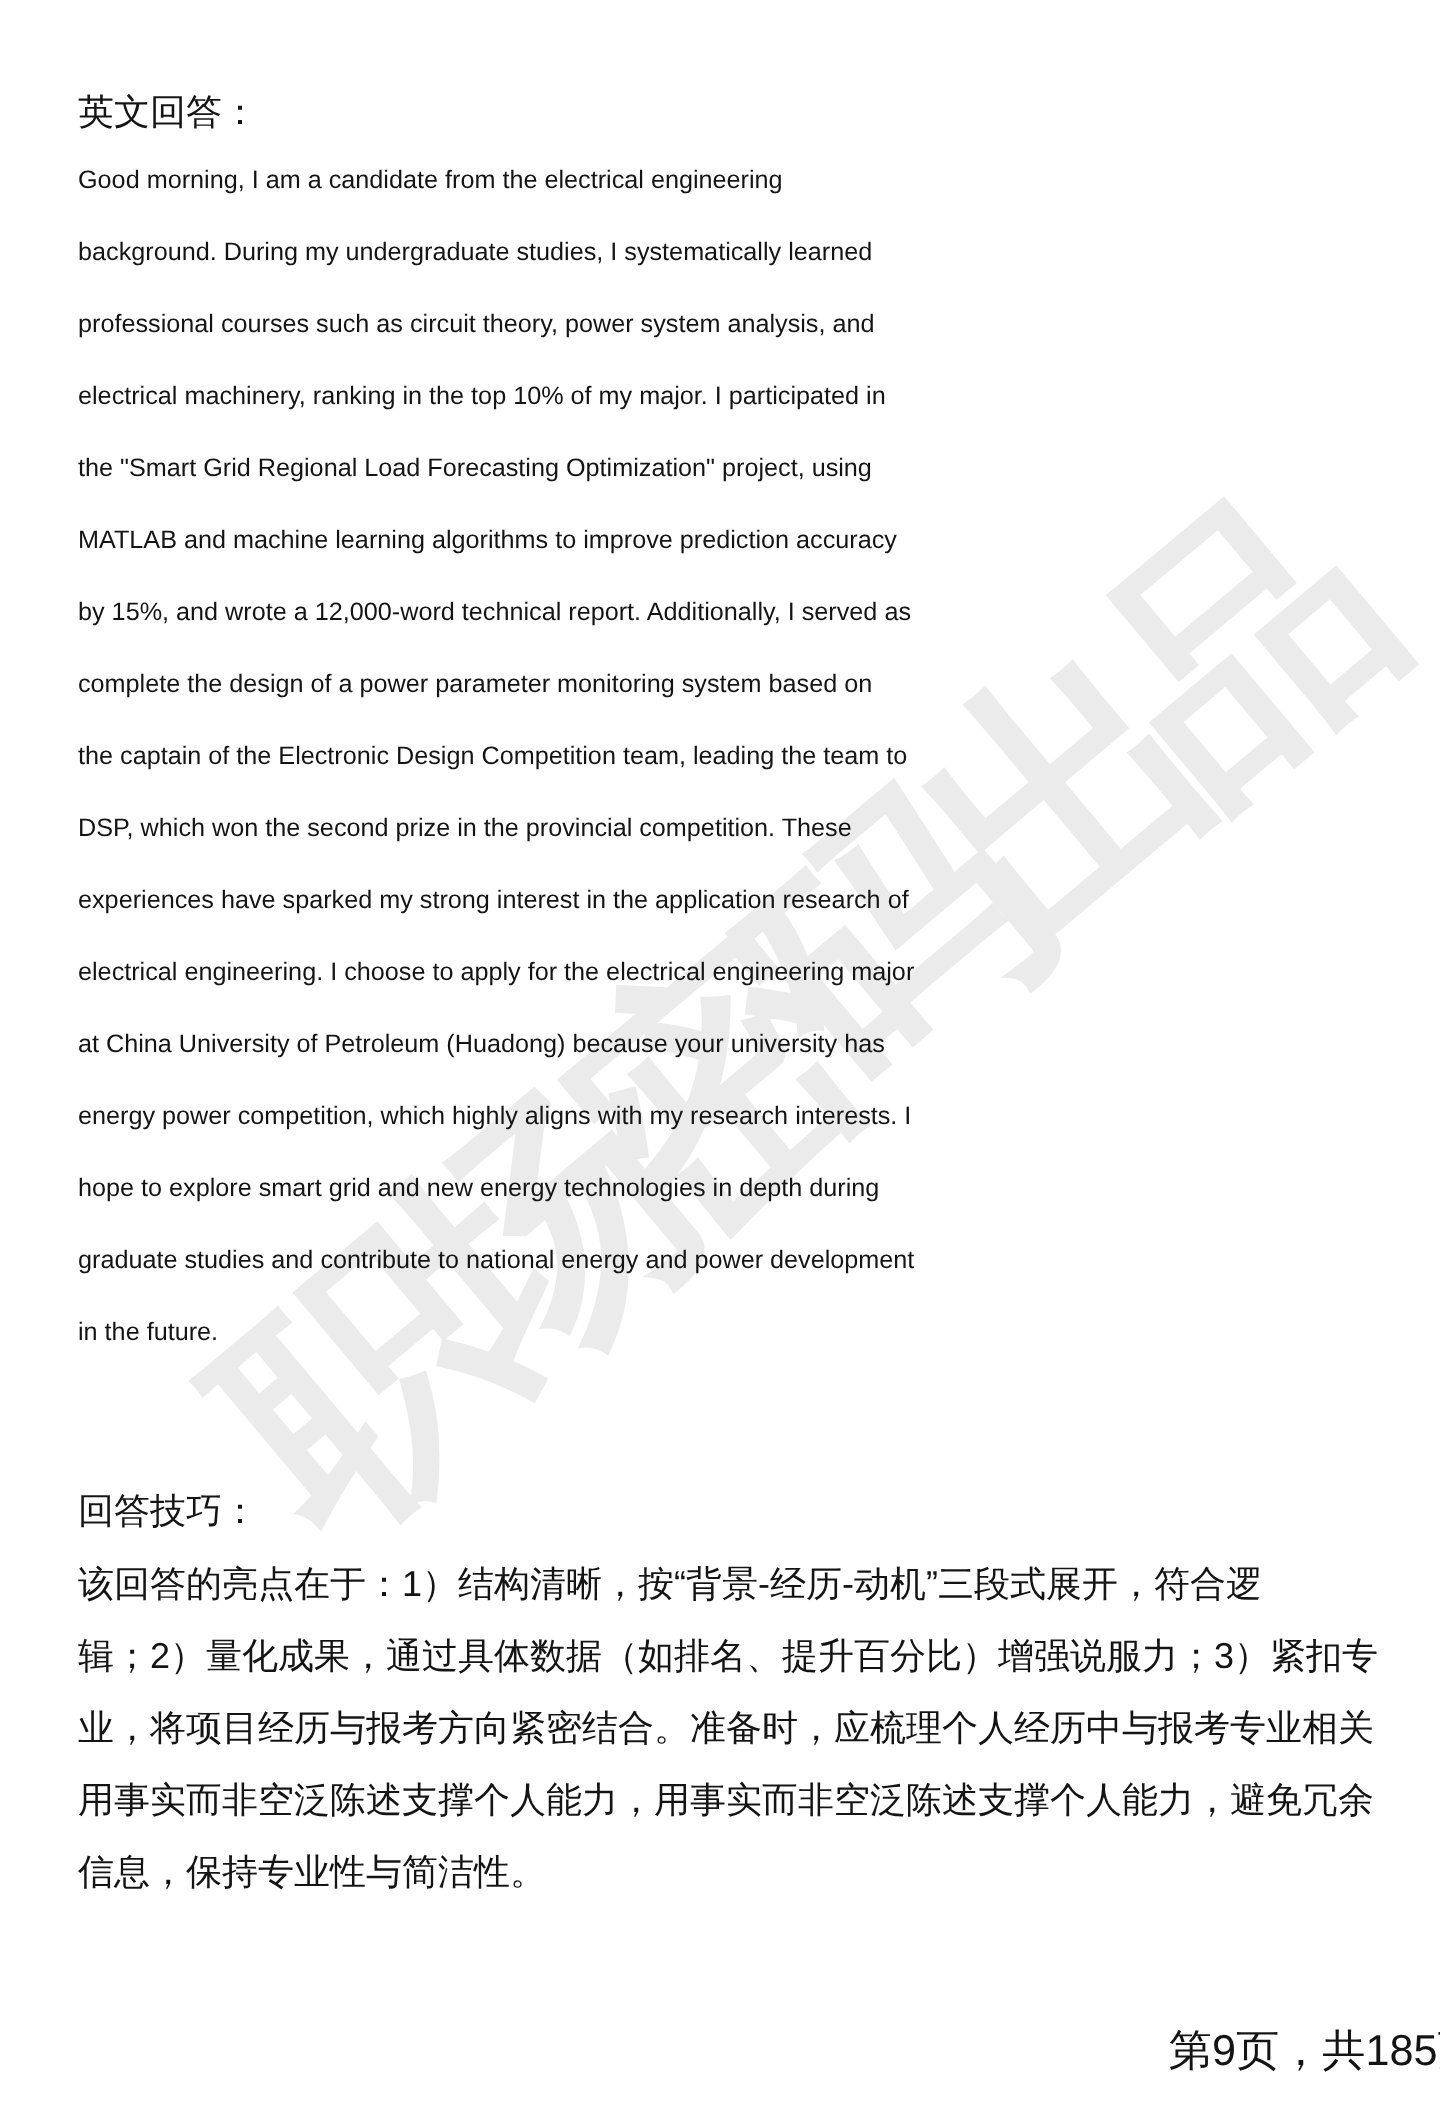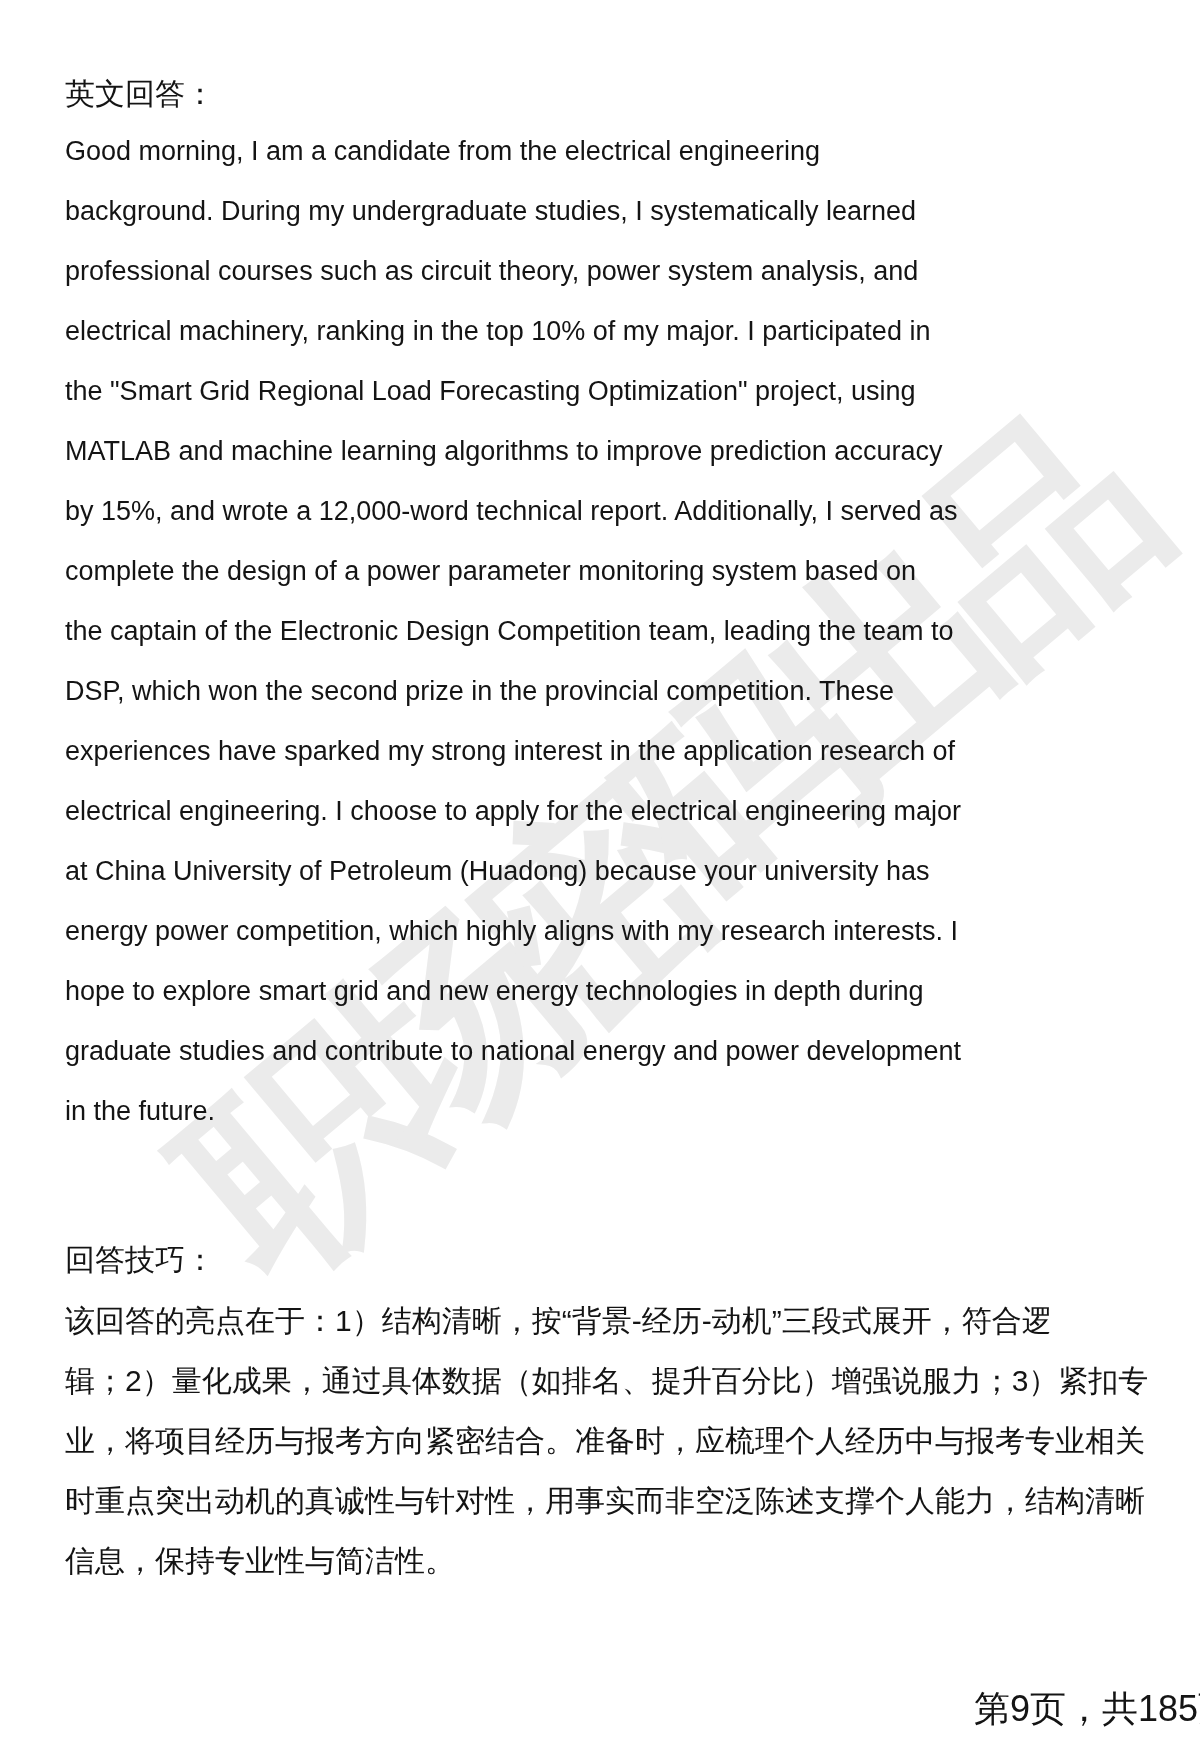--- a/index.html
+++ b/index.html
@@ -36,21 +36,21 @@
     white-space: nowrap;
   }
   .heading-english { top: 74px; }
   .heading-tips { top: 1240px; }
   .para {
     position: absolute;
     left: 65px;
     margin: 0;
     white-space: nowrap;
   }
-  .para-english { top: 121px; font-size: 27px; line-height: 60px; }
+  .para-english { top: 121px; font-size: 21px; line-height: 60px; }
   .para-chinese { top: 1291px; font-size: 30px; line-height: 60px; }
   .para .line { white-space: nowrap; }
   .footer {
     position: absolute;
     left: 0;
     top: 1688px;
     width: 100%;
     text-align: right;
     font-size: 36px;
     line-height: 42px;
@@ -87,20 +87,20 @@
         <div class="line">graduate studies and contribute to national energy and power development</div>
         <div class="line">in the future.</div>
       </div>
 
     <h2 class="heading heading-tips">回答技巧：</h2>
 
     <div class="para para-chinese">
         <div class="line">该回答的亮点在于：1）结构清晰，按“背景-经历-动机”三段式展开，符合逻</div>
         <div class="line">辑；2）量化成果，通过具体数据（如排名、提升百分比）增强说服力；3）紧扣专</div>
         <div class="line">业，将项目经历与报考方向紧密结合。准备时，应梳理个人经历中与报考专业相关</div>
-        <div class="line">时重点突出动机的真诚性与针对性，用事实而非空泛陈述支撑个人能力，结构清晰</div>
+        <div class="line">用事实而非空泛陈述支撑个人能力，用事实而非空泛陈述支撑个人能力，避免冗余</div>
         <div class="line">信息，保持专业性与简洁性。</div>
       </div>
 
     <div class="footer">第9页，共185页</div>
 
   </div>
 </div>
 
 </body></html>

